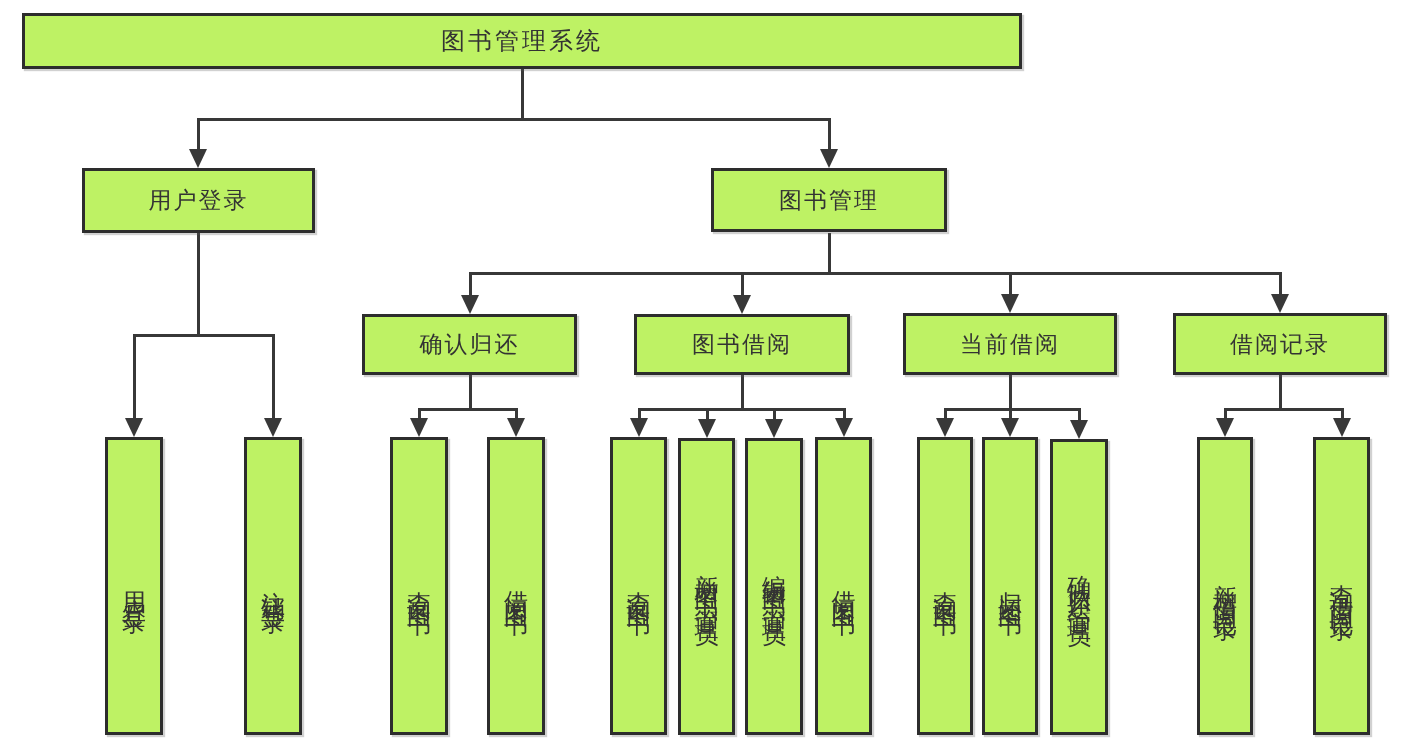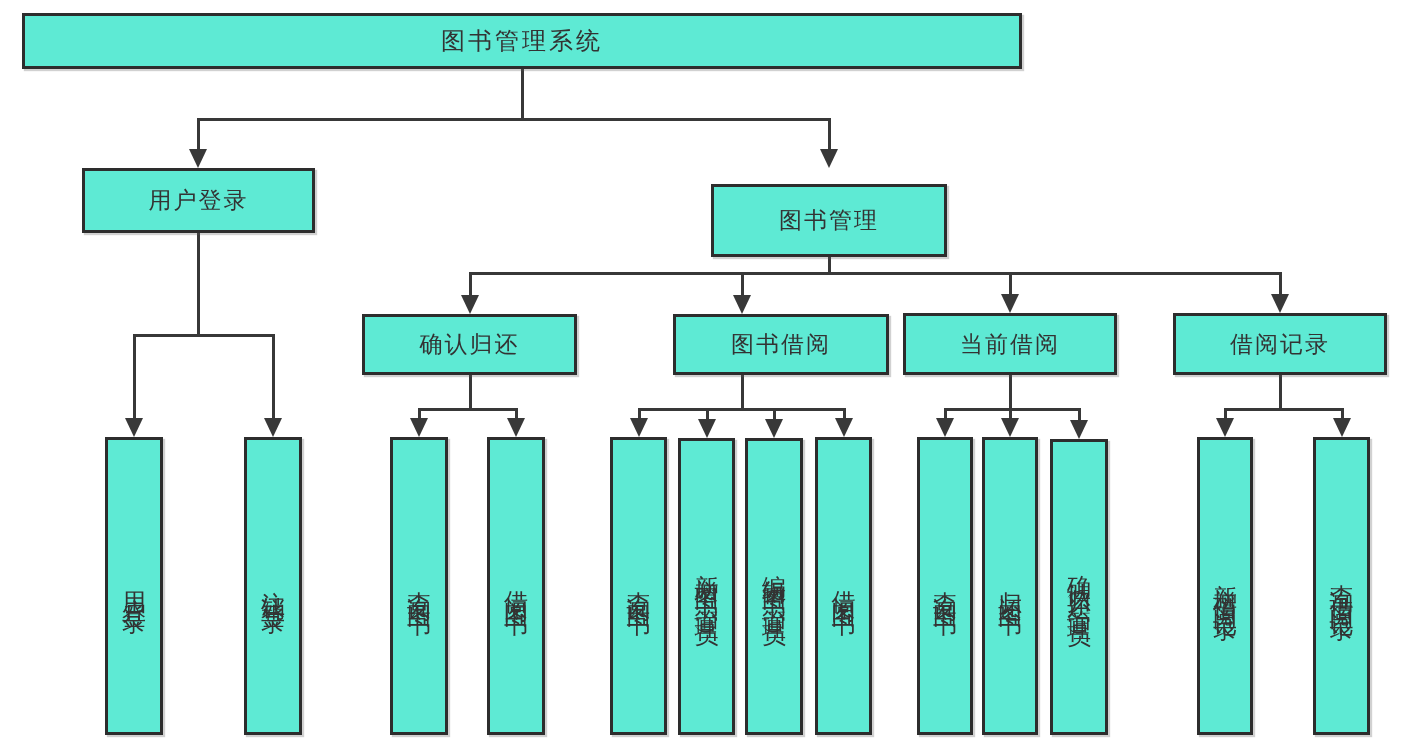--- a/index.html
+++ b/index.html
@@ -11,21 +11,21 @@
   }
   #canvas {
     position: relative;
     width: 1405px;
     height: 747px;
     background: var(--bg, #ffffff);
   }
   .node {
     position: absolute;
     box-sizing: border-box;
-    background: #5eead4;
+    background: #bef264;
     border: 3px solid var(--border, #2d2d2d);
     box-shadow: 2px 2px 1px rgba(90,90,90,0.28);
     display: flex;
     align-items: center;
     justify-content: center;
     z-index: 2;
   }
   .node .label {
     color: var(--text, #333333);
     text-align: center;
@@ -127,27 +127,27 @@
     <div class="cline" style="left: 1223.5px; top: 409px; width: 3px; height: 18px;"></div>
     <div class="arrowhead" style="left: 1216px; top: 418px;"></div>
     <div class="cline" style="left: 1340.5px; top: 409px; width: 3px; height: 18px;"></div>
     <div class="arrowhead" style="left: 1333px; top: 418px;"></div>
     <div class="node h level1" style="left: 22px; top: 13px; width: 1000px; height: 56px;">
       <span class="label">图书管理系统</span>
     </div>
     <div class="node h" style="left: 82px; top: 168px; width: 233px; height: 65px;">
       <span class="label">用户登录</span>
     </div>
-    <div class="node h" style="left: 711px; top: 168px; width: 236px; height: 73px; margin-top: 16px;">
+    <div class="node h" style="left: 711px; top: 168px; width: 236px; height: 64px;">
       <span class="label">图书管理</span>
     </div>
     <div class="node h" style="left: 362px; top: 314px; width: 215px; height: 61px;">
       <span class="label">确认归还</span>
     </div>
-    <div class="node h" style="left: 634px; top: 314px; width: 216px; height: 61px; margin-left: 39px;">
+    <div class="node h" style="left: 634px; top: 314px; width: 216px; height: 61px;">
       <span class="label">图书借阅</span>
     </div>
     <div class="node h" style="left: 1173px; top: 313px; width: 214px; height: 62px;">
       <span class="label">借阅记录</span>
     </div>
     <div class="node h" style="left: 903px; top: 313px; width: 214px; height: 62px;">
       <span class="label">当前借阅</span>
     </div>
     <div class="node v" style="left: 105px; top: 437px; width: 58px; height: 298px;">
       <span class="label">用户登录</span>

